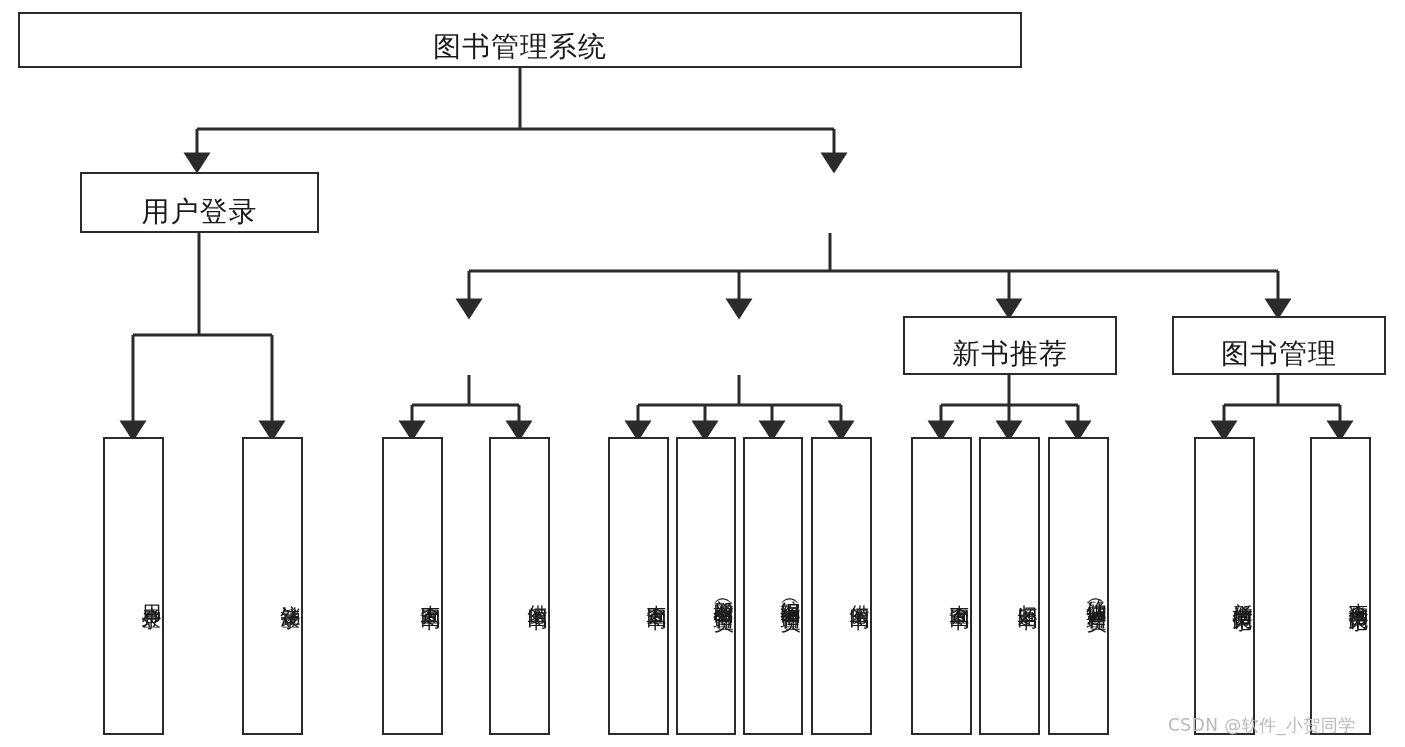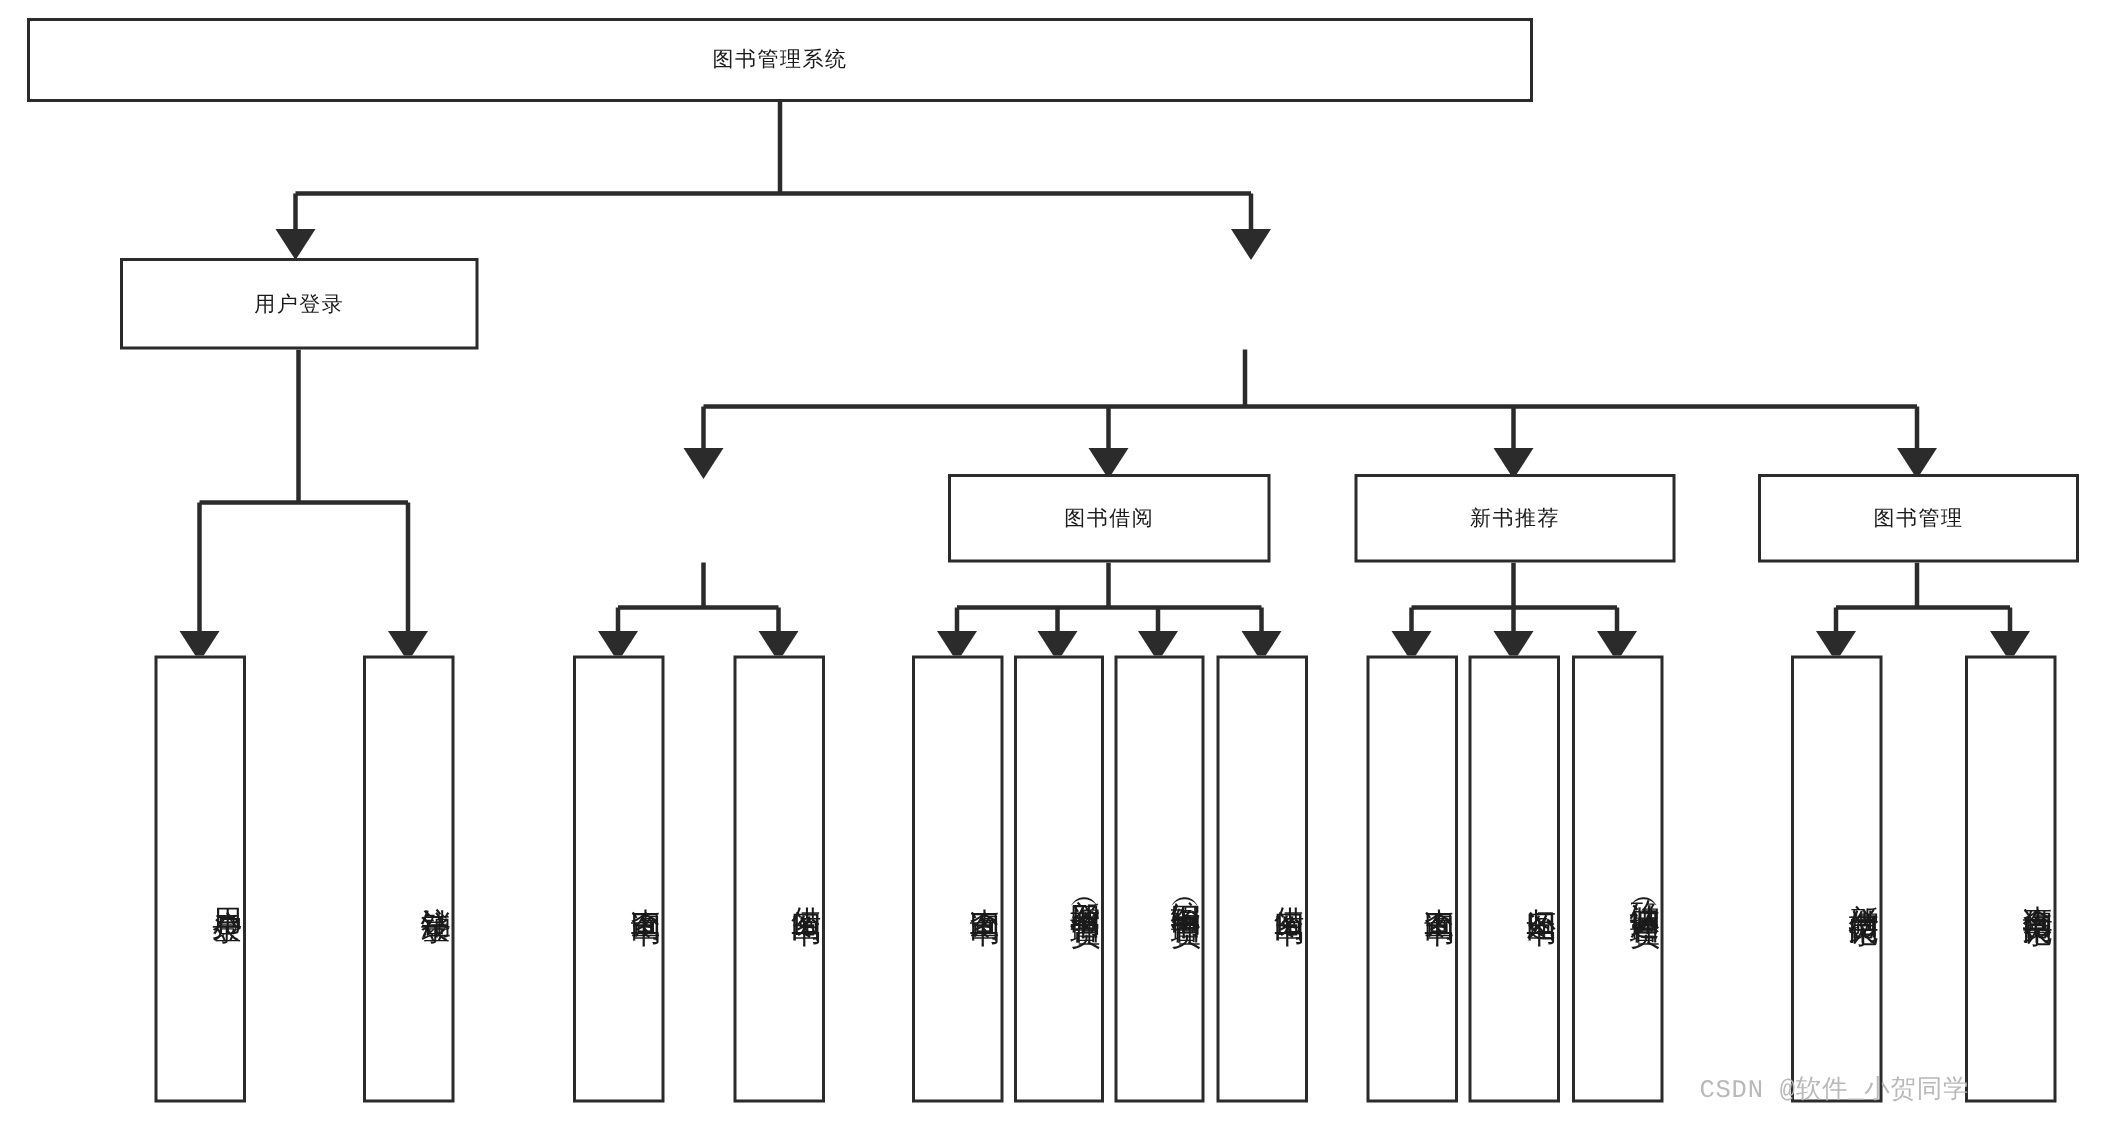--- a/index.html
+++ b/index.html
@@ -27,48 +27,48 @@
     position: absolute;
     box-sizing: border-box;
     border: 2px solid #2b2b2b;
     background: #ffffff;
     display: flex;
     align-items: center;
     justify-content: center;
     color: #1a1a1a;
   }
   .node.h {
-    font-size: 14px;
+    font-size: 28px;
     letter-spacing: 1px;
+    align-items: flex-end;
   }
   .node.v {
     writing-mode: vertical-rl;
     text-orientation: upright;
     font-size: 20px;
     letter-spacing: 2px;
     align-items: flex-start;
     justify-content: center;
     padding-top: 14px;
     line-height: 1.0;
   }
   .node.v .vtext {
     writing-mode: vertical-rl;
     text-orientation: upright;
     display: block;
     white-space: nowrap;
   }
   .watermark {
     position: absolute;
-    left: 1133px;
+    left: 1168px;
     top: 714px;
     font-size: 17px;
     color: #b9b9b9;
     white-space: nowrap;
     letter-spacing: 0.5px;
-    font-family: Liberation Mono, monospace;
   }
 </style>
 </head>
 <body>
 
 <div id="stage">
 
   <svg class="connectors" viewBox="0 0 1405 747">
     <defs>
       <marker id="arrow" markerWidth="10" markerHeight="10" refX="3.2" refY="5" orient="auto" markerUnits="strokeWidth">
@@ -120,23 +120,20 @@
   </svg>
 
   <div class="node h" style="left:18px; top:12px; width:1004px; height:56px;">
     <span>图书管理系统</span>
   </div>
 
   <div class="node h" style="left:80px; top:172px; width:239px; height:61px;">
     <span>用户登录</span>
   </div>
 
-  <div class="node h" style="left:632px; top:316px; width:215px; height:59px;">
-    <span>图书借阅</span>
-  </div>
   <div class="node h" style="left:903px; top:316px; width:214px; height:59px;">
     <span>新书推荐</span>
   </div>
   <div class="node h" style="left:1172px; top:316px; width:214px; height:59px;">
     <span>图书管理</span>
   </div>
 
   <div class="node v" style="left:103px; top:437px; width:61px; height:298px;">
     <span class="vtext">用户登录</span>
   </div>

